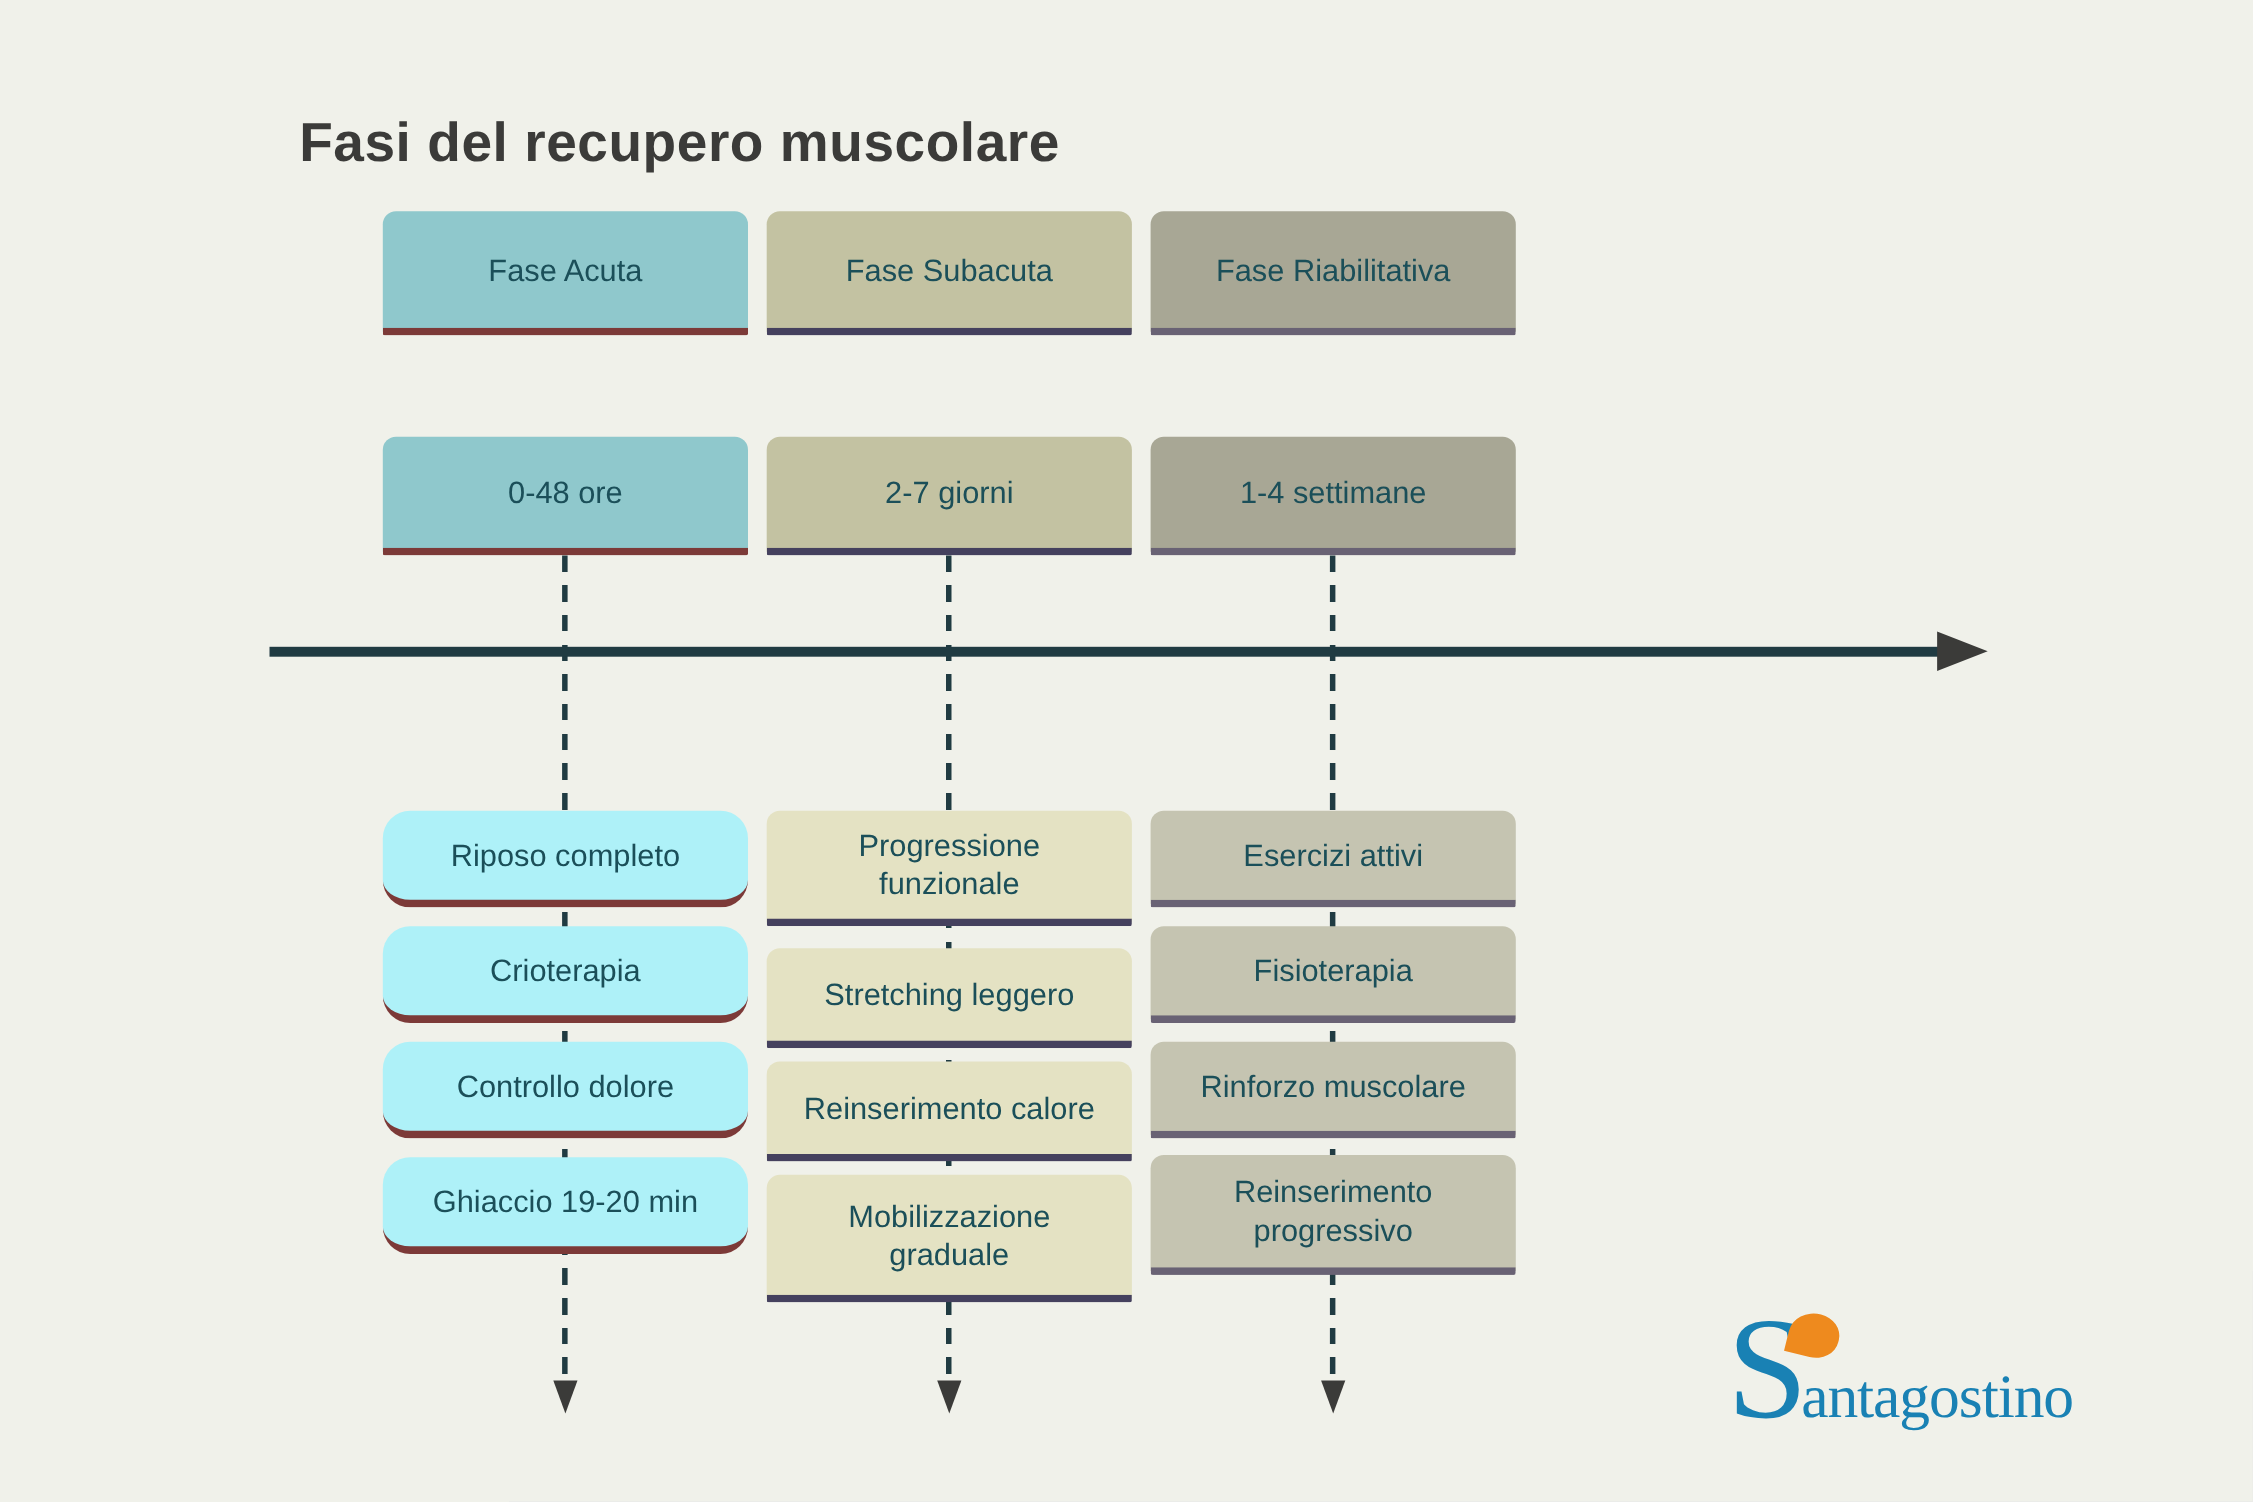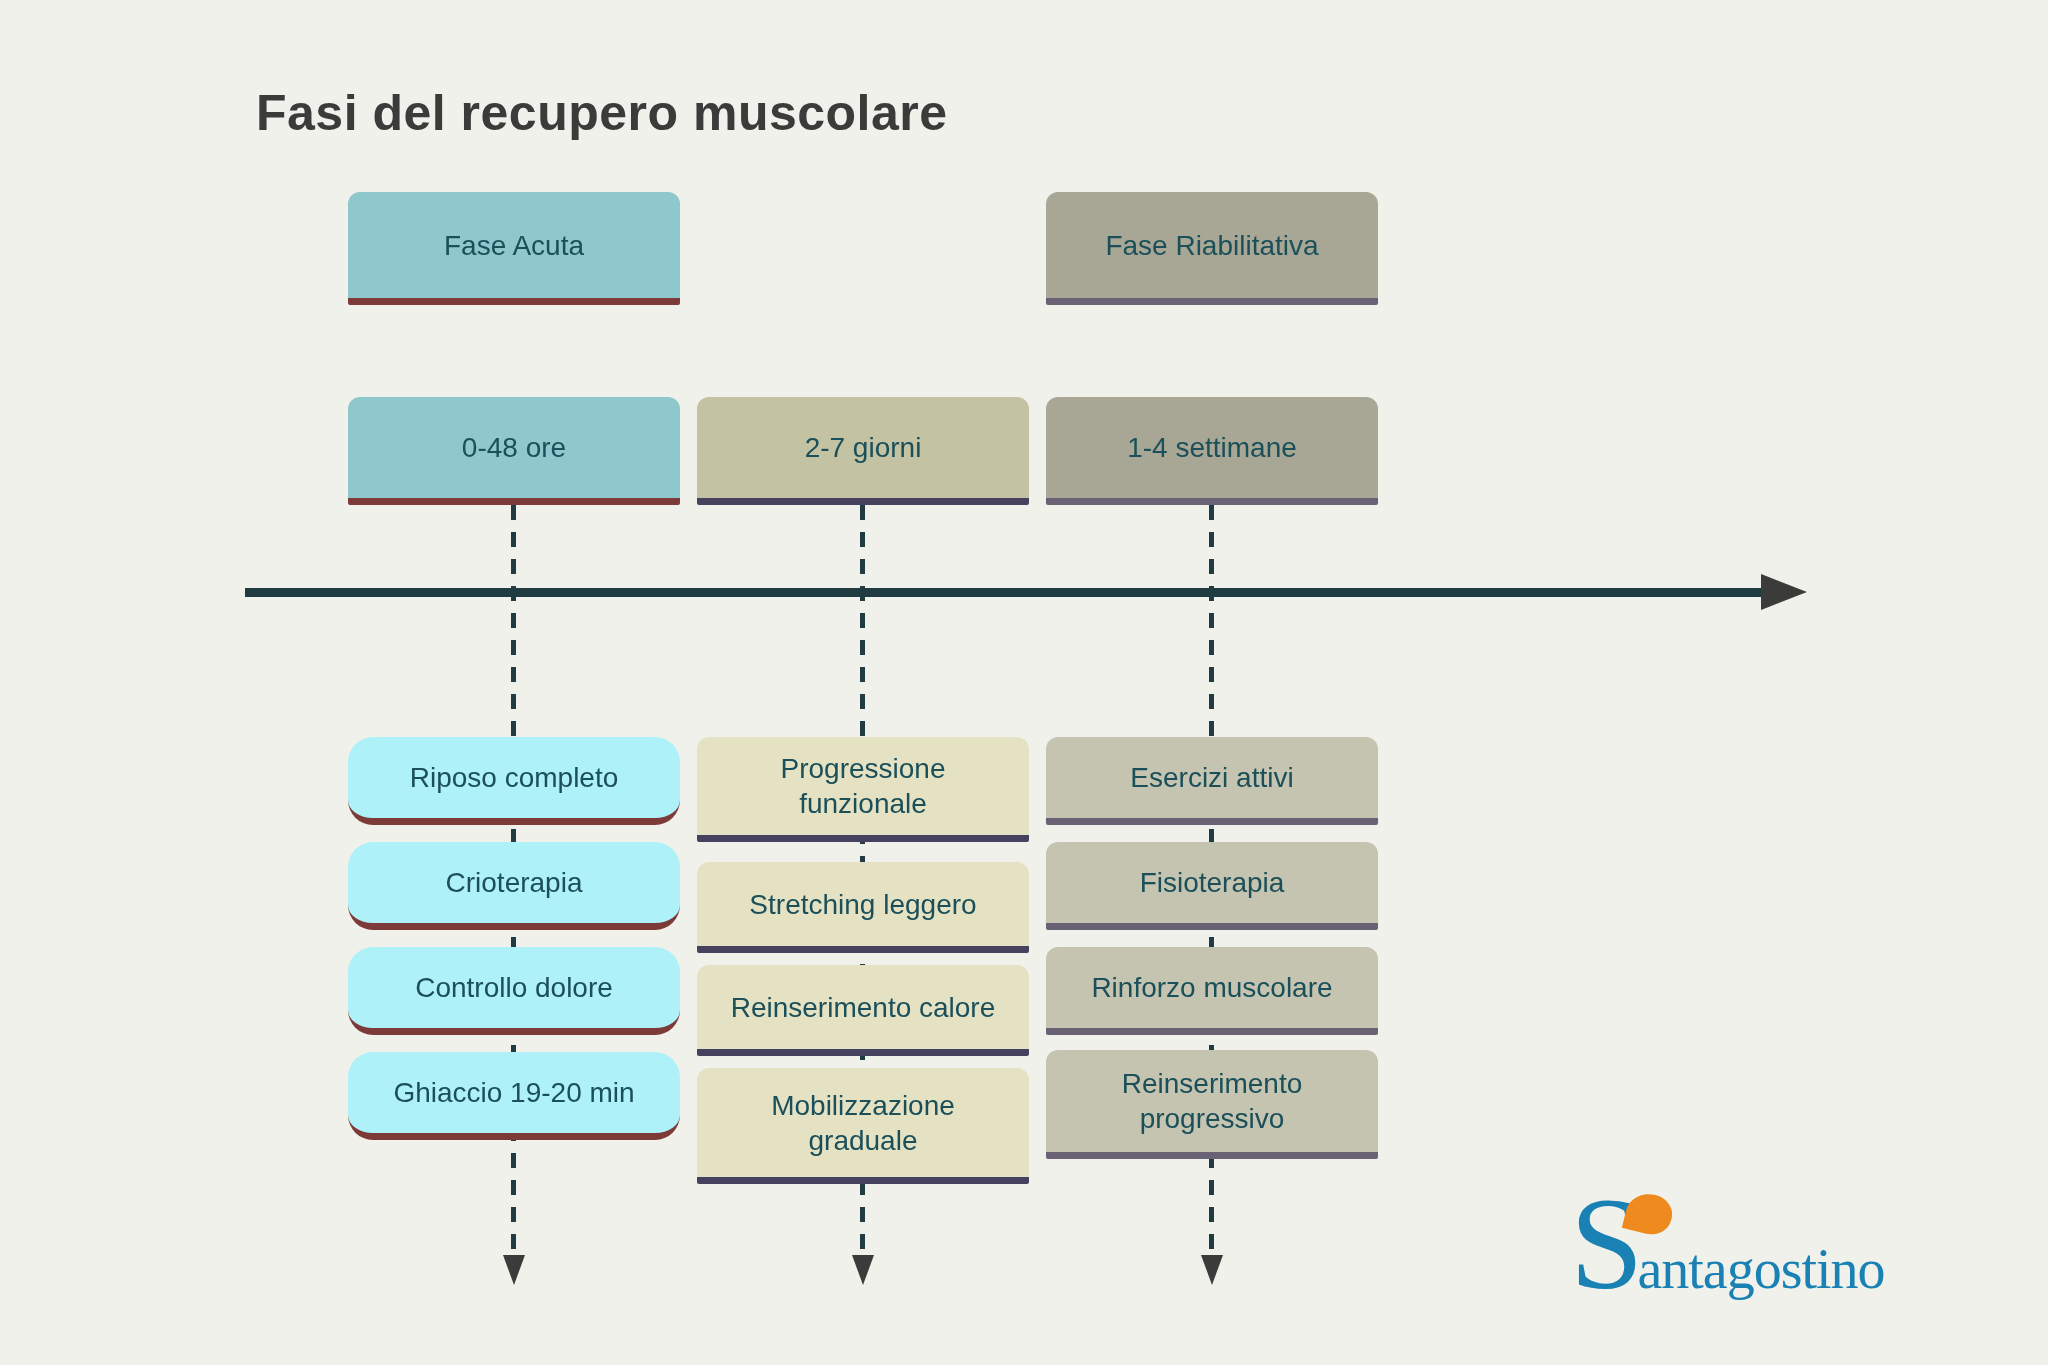--- a/index.html
+++ b/index.html
@@ -2,21 +2,21 @@
 <html style="--background: #f0f1ea; --timeline: #203b42; --arrow: #3b3b39; --box-text: #1b4f59; --title-text: #3b3b39; --p0-header: #8fc8cc; --p0-item: #aef1f8; --p0-accent: #7c3a38; --p1-header: #c3c2a2; --p1-item: #e4e2c3; --p1-accent: #45415e; --p2-header: #a8a795; --p2-item: #c5c4b1; --p2-accent: #696274; --logo-blue: #1981b4; --logo-orange: #ee8a1e;"><head>
 <meta charset="utf-8">
 <style>
   html,body{margin:0;padding:0;background:#e8e8e8;}
   .canvas{
     position:relative;width:2048px;height:1365px;overflow:hidden;
     background:var(--background,#f0f1ea);
     font-family:"Liberation Sans","DejaVu Sans",sans-serif;
   }
   .title{
-    position:absolute;left:256px;top:84px;margin:0;
+    position:absolute;left:256px;top:84px;margin:16px;
     font-size:50px;font-weight:700;color:var(--title-text,#3b3b39);
     letter-spacing:0.5px;
   }
   
   .colA{left:348px}.colB{left:697px}.colC{left:1046px}
   
   .box{
     position:absolute;width:332px;box-sizing:border-box;
     display:flex;align-items:center;justify-content:center;text-align:center;
     font-size:28px;line-height:1.25;color:var(--box-text,#1b4f59);
@@ -78,20 +78,21 @@
   <h1 class="title">Fasi del recupero muscolare</h1>
 
   <div class="dash dashA"></div>
   <div class="dash dashB"></div>
   <div class="dash dashC"></div>
 
   <div class="timeline"></div>
   <div class="timeline-arrow"></div>
 
   <div class="box hdr p0 colA">Fase Acuta</div>
+  <div class="box hdr p1 colB">Fase Subacuta</div>
   <div class="box hdr p2 colC">Fase Riabilitativa</div>
 
   <div class="box dur p0 colA">0-48 ore</div>
   <div class="box dur p1 colB">2-7 giorni</div>
   <div class="box dur p2 colC">1-4 settimane</div>
 
   <div class="box i0 colA" style="top:737px;height:88px">Riposo completo</div>
   <div class="box i0 colA" style="top:842px;height:88px">Crioterapia</div>
   <div class="box i0 colA" style="top:947px;height:88px">Controllo dolore</div>
   <div class="box i0 colA" style="top:1052px;height:88px">Ghiaccio 19-20 min</div>

